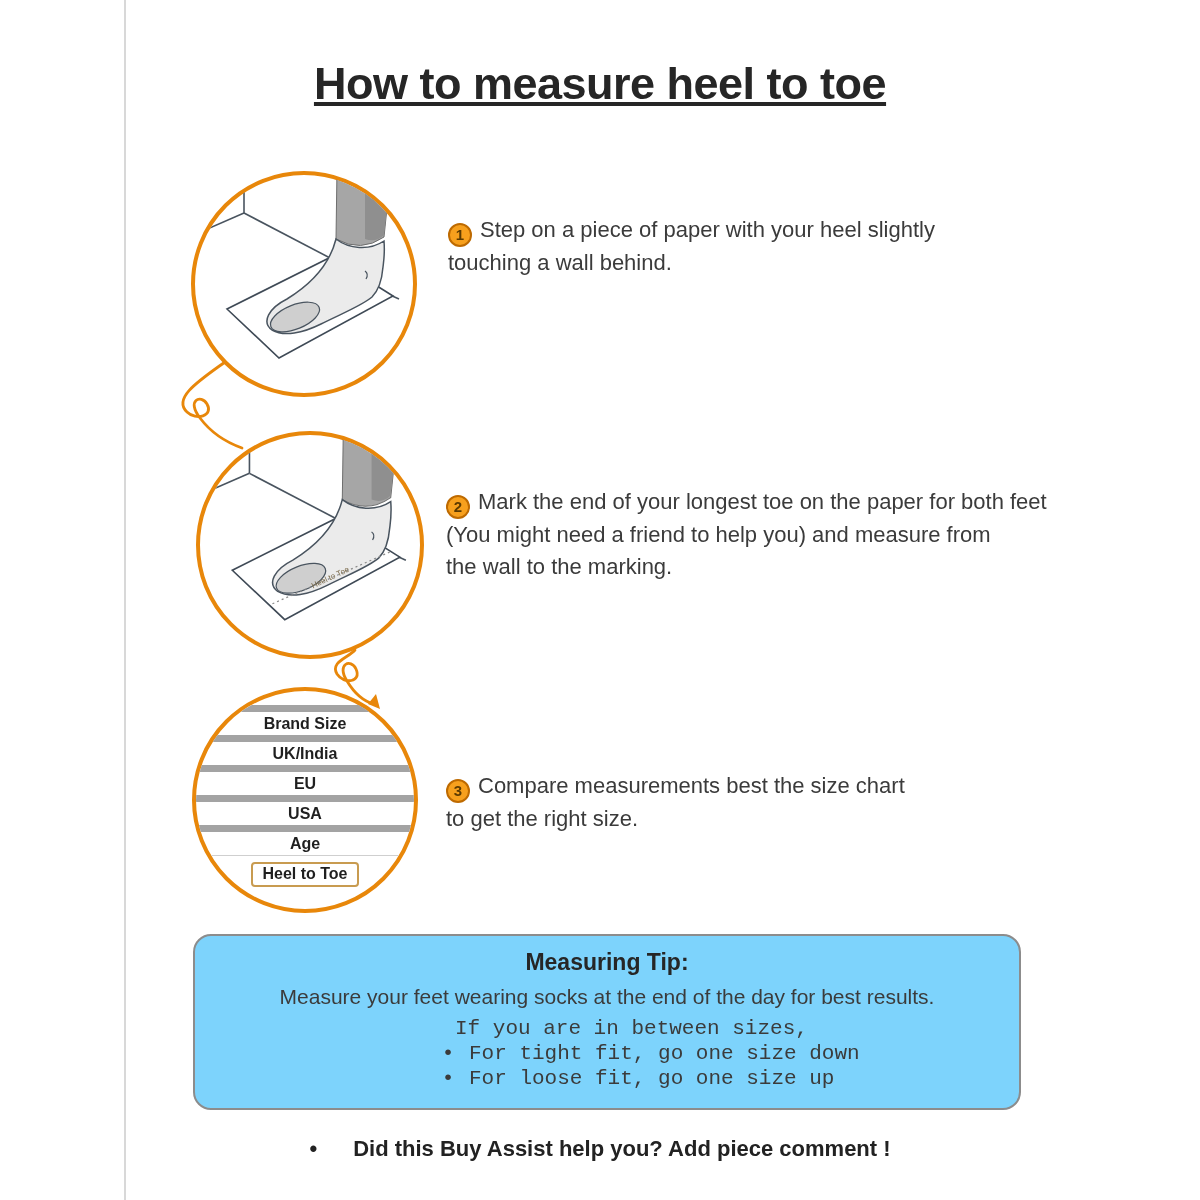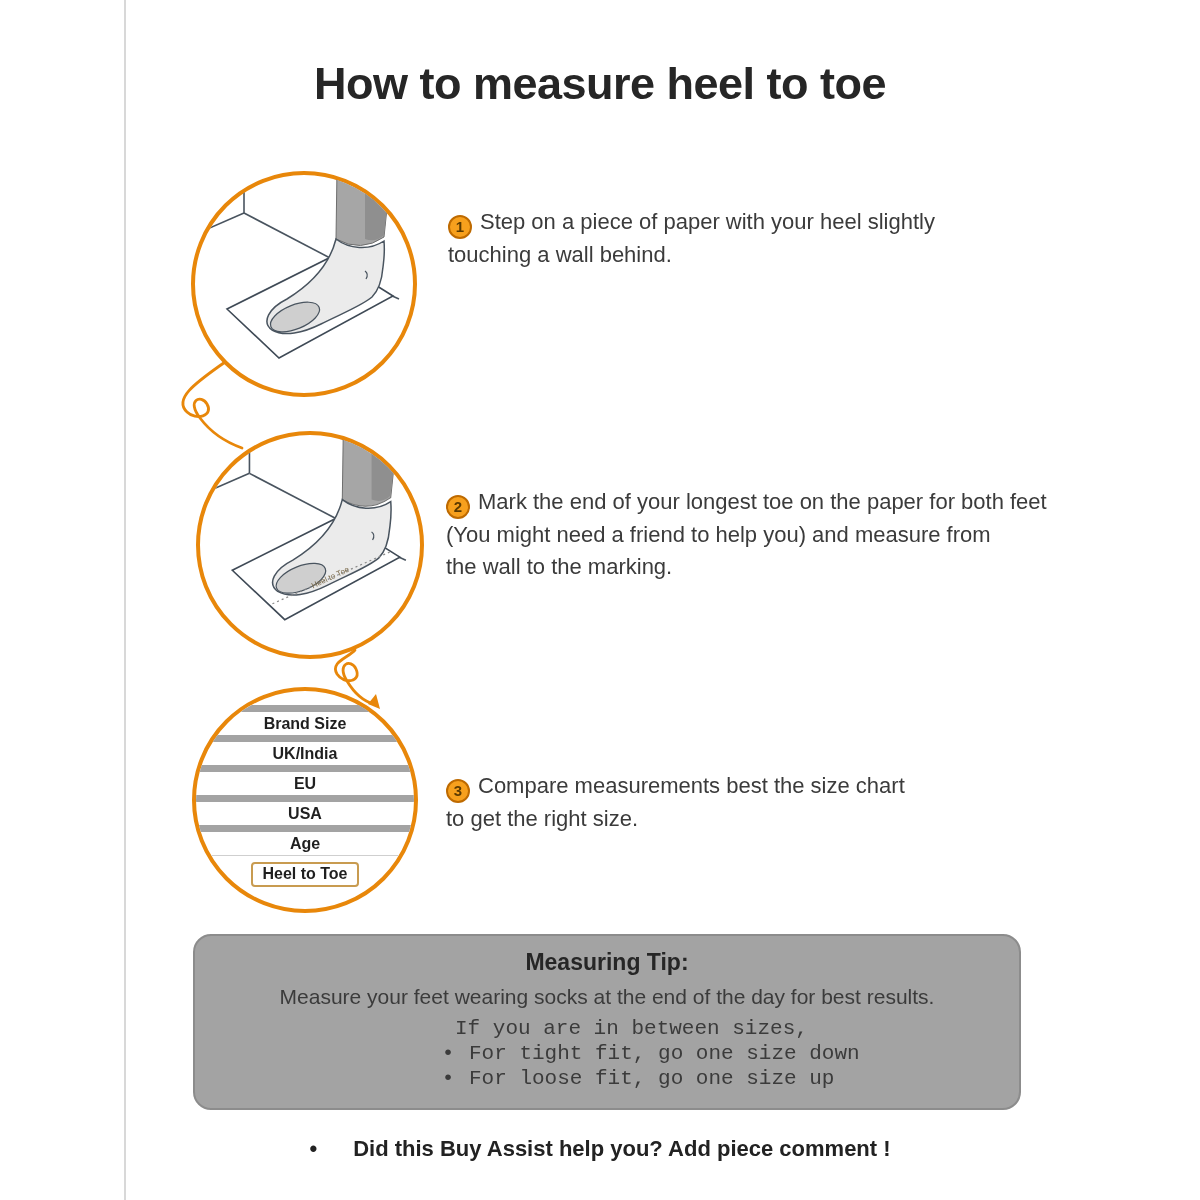--- a/index.html
+++ b/index.html
@@ -3,21 +3,21 @@
 <meta charset="utf-8">
 <style>
   * { margin:0; padding:0; box-sizing:border-box; }
   html,body { background:#fff; }
   body { font-family:"Liberation Sans","DejaVu Sans",sans-serif; color:#3a3a3a; }
   .page { position:relative; width:1200px; height:1200px; background:#fff; overflow:hidden; }
 
   .edge-line { position:absolute; left:124px; top:0; width:2px; height:1200px; background:#d8d8d8; }
 
   .title { position:absolute; left:0; right:0; top:58px; text-align:center;
-           font-size:45px; font-weight:700; color:#262626; letter-spacing:-0.5px; }
+           font-size:45px; font-weight:700; color:#262626; letter-spacing:-0.5px;text-decoration:underline; }
 
   
   .circle { position:absolute; border:4px solid #E8870A; border-radius:50%;
             background:#fff; overflow:hidden; }
   .c1 { left:191px; top:171px; width:226px; height:226px; }
   .c2 { left:196px; top:431px; width:228px; height:228px; }
   .c3 { left:192px; top:687px; width:226px; height:226px; }
   .circle svg { position:absolute; left:0; top:0; }
 
   
@@ -29,32 +29,32 @@
   .hbox { display:inline-block; border:2px solid #C89B50; border-radius:4px;
           padding:1px 9px 2px; background:#fff; font-size:16px; font-weight:700; color:#1f1f1f; }
 
   
   .connector { position:absolute; }
   .conn1 { left:160px; top:350px; }
   .conn2 { left:310px; top:608px; }
 
   
   .step { position:absolute; font-size:22px; line-height:32px; color:#3b3b3b; }
-  .step1 { left:448px; top:206px; width:560px; }
+  .step1 { left:448px; top:214px; width:560px; }
   .step2 { left:446px; top:486px; width:620px; }
   .step3 { left:446px; top:770px; width:560px; }
   .badge { display:inline-block; width:24px; height:24px; border-radius:50%;
            background:#F7A01D; border:2px solid #BE6A00; color:#5C3A00;
            font-size:15px; font-weight:700; text-align:center; line-height:20px;
            margin-right:8px; vertical-align:-3px; }
   .step-text { white-space:pre-line; }
 
   
   .tip-box { position:absolute; left:193px; top:934px; width:828px; height:176px;
-             border:2px solid #8c8c8c; border-radius:18px; background:#a3a3a3; }
+             border:2px solid #8c8c8c; border-radius:18px; background:#7dd3fc; }
   .tip-title { margin-top:13px; text-align:center; font-size:23px; font-weight:700; color:#262626; }
   .tip-line1 { margin-top:9px; text-align:center; font-size:21px; color:#3b3b3b; }
   .tip-sub { margin:8px 0 0 238px; font-size:21px; color:#3b3b3b;font-family:Liberation Mono, monospace; }
   .tip-line2 { margin-left:22px; }
   .tip-bullet { margin-top:2px; display:flex; }
   .tip-bullet .dot { width:18px; text-align:center; margin:0 12px 0 6px; }
 
   
   .footer { position:absolute; left:0; right:0; top:1136px; display:flex;
             justify-content:center; font-size:22px; font-weight:700; color:#222; }

